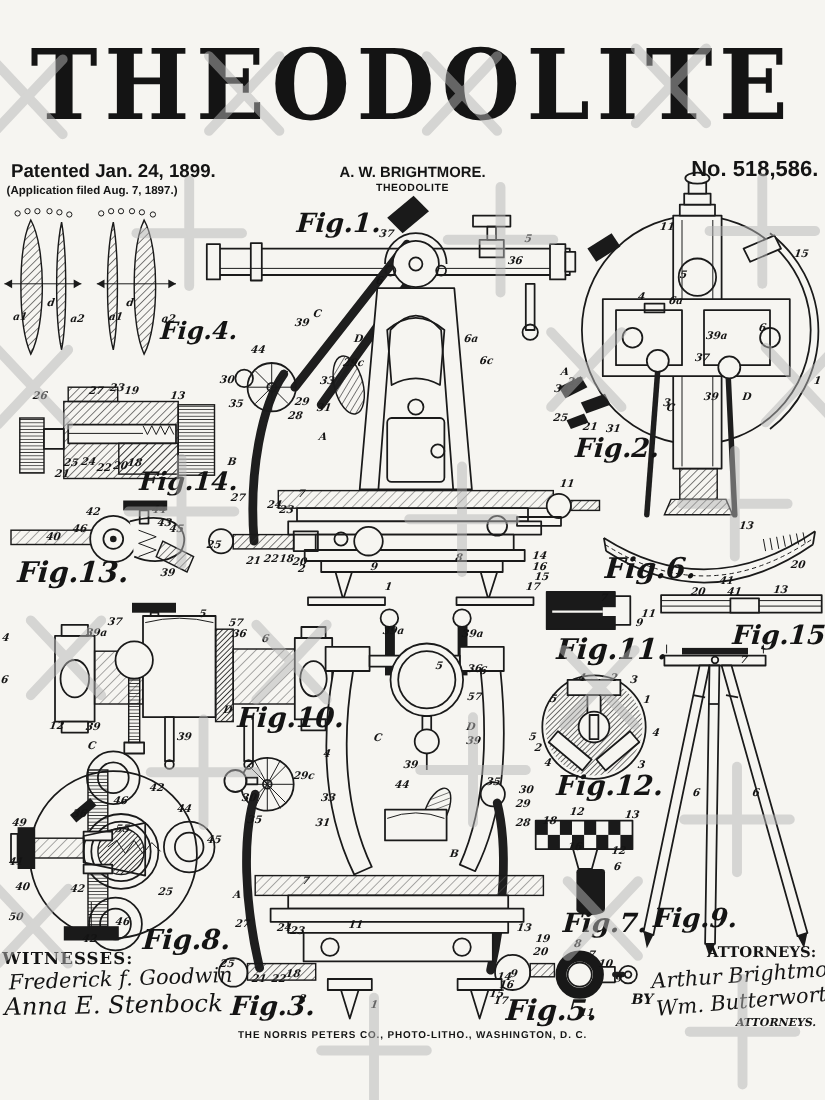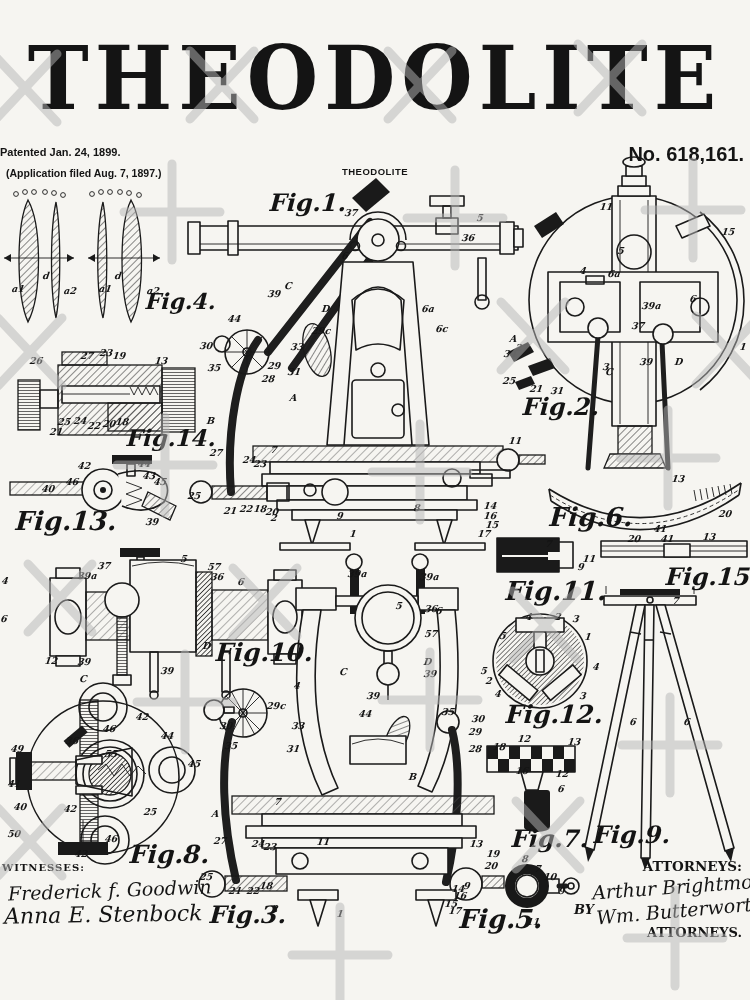--- a/index.html
+++ b/index.html
@@ -3,40 +3,40 @@
 <meta charset="utf-8">
 <style>
   html,body{margin:0;padding:0;}
   .page{position:relative;width:750px;height:1000px;background:#f6f5f1;overflow:hidden;
         font-family:"Liberation Sans",sans-serif;color:#141414;}
   .abs{position:absolute;}
   
   .title{top:30px;left:0;width:750px;text-align:center;
          font-family:"DejaVu Serif",serif;font-weight:bold;font-size:82px;
          letter-spacing:6px;transform:scaleY(1.08);white-space:nowrap;}
-  .patented{top:146px;left:0;font-weight:bold;font-size:11px;}
+  .patented{top:146px;left:10px;font-weight:bold;font-size:17px;}
   .application{top:167px;left:6px;font-weight:bold;font-size:10.5px;}
   .inv-head{top:149px;left:270px;width:210px;text-align:center;font-weight:bold;font-size:13.5px;}
   .subject{top:166px;left:270px;width:210px;text-align:center;font-weight:bold;font-size:9.5px;letter-spacing:.5px;}
   .number{top:143px;right:6px;font-weight:bold;font-size:20px;}
   
   .fig-label{position:absolute;font-family:"DejaVu Serif",serif;font-style:italic;font-weight:bold;
              white-space:nowrap;transform:skewX(-4deg);}
   .callout{position:absolute;font-family:"DejaVu Serif",serif;font-style:italic;font-weight:bold;
            font-size:9.5px;white-space:nowrap;transform:skewX(-8deg);}
   
-  .witnesses{top:862px;left:2px;font-family:"DejaVu Serif",serif;font-weight:bold;font-size:10px;letter-spacing:1px;}
+  .witnesses{top:862px;left:2px;font-family:"DejaVu Serif",serif;font-weight:bold;font-size:15px;letter-spacing:1px;}
   .sig{font-family:"DejaVu Serif",serif;font-style:italic;white-space:nowrap;}
   .sig1{top:879px;left:8px;font-size:19px;transform:rotate(-2deg);}
   .sig2{top:902px;left:4px;font-size:22px;transform:rotate(-1deg);}
   .inventor-head{top:858px;right:8px;font-family:"DejaVu Serif",serif;font-weight:bold;font-size:13.5px;}
   .inv-sig{top:876px;left:592px;width:158px;text-align:center;font-size:19px;transform:rotate(-4deg);}
   .by{top:902px;left:574px;font-family:"DejaVu Serif",serif;font-weight:bold;font-style:italic;font-size:13px;}
   .att-sig{top:896px;left:596px;font-size:19px;transform:rotate(-5deg);}
-  .attorneys{top:925px;right:8px;font-family:"DejaVu Serif",serif;font-weight:bold;font-size:13px;}
+  .attorneys{top:925px;right:8px;font-family:"DejaVu Serif",serif;font-weight:bold;font-size:10px;font-style:italic;}
   .printer{top:936px;left:0;width:750px;text-align:center;font-weight:bold;font-size:9px;letter-spacing:.8px;}
   
   #drawing{top:0;left:0;z-index:1;}
   .txt-layer{z-index:2;}
   #wm{top:0;left:0;z-index:3;pointer-events:none;}
   #drawing .o {stroke:#1a1a1a;stroke-width:1.6;fill:none;stroke-linejoin:round;}
   #drawing .of{stroke:#1a1a1a;stroke-width:1.6;fill:#f6f5f1;stroke-linejoin:round;}
   #drawing .oh{stroke:#1a1a1a;stroke-width:1.3;fill:url(#h);}
   #drawing .ohl{stroke:#1a1a1a;stroke-width:1.3;fill:url(#hl);}
   #drawing .ohd{stroke:#1a1a1a;stroke-width:1.3;fill:url(#hd);}
@@ -396,22 +396,23 @@
         <rect class="of" x="416" y="890" width="40" height="10"></rect>
       <polygon class="of" points="310,900 326,900 318,926"></polygon>
         <polygon class="of" points="428,900 444,900 436,926"></polygon>
     </g>
   </svg>
 
   <div class="abs txt-layer" style="inset:0">
     <div class="abs title">THEODOLITE</div>
     <div class="abs patented">Patented Jan. 24, 1899.</div>
     <div class="abs application">(Application filed Aug. 7, 1897.)</div>
+    <div class="abs inv-head">A. W. BRIGHTMORE.</div>
     <div class="abs subject">THEODOLITE</div>
-    <div class="abs number">No. 618,161.</div>
+    <div class="abs number">No. 518,586.</div>
 
     <div id="fig-labels">
         <div class="fig-label" style="left: 270px; top: 188px; font-size: 24px;">Fig.1.</div>
         <div class="fig-label" style="left: 146px; top: 288px; font-size: 22px;">Fig.4.</div>
         <div class="fig-label" style="left: 127px; top: 424px; font-size: 23px;">Fig.14.</div>
         <div class="fig-label" style="left: 16px; top: 506px; font-size: 26px;">Fig.13.</div>
         <div class="fig-label" style="left: 523px; top: 392px; font-size: 24px;">Fig.2.</div>
         <div class="fig-label" style="left: 550px; top: 502px; font-size: 26px;">Fig.6.</div>
         <div class="fig-label" style="left: 506px; top: 576px; font-size: 26px;">Fig.11.</div>
         <div class="fig-label" style="left: 666px; top: 562px; font-size: 24px;">Fig.15.</div>
@@ -609,20 +610,21 @@
       </div>
 
     <div class="abs witnesses">WITNESSES:</div>
     <div class="abs sig sig1">Frederick f. Goodwin</div>
     <div class="abs sig sig2">Anna E. Stenbock</div>
     <div class="abs inventor-head">ATTORNEYS:</div>
     <div class="abs sig inv-sig">Arthur Brightmore</div>
     <div class="abs by">BY</div>
     <div class="abs sig att-sig">Wm. Butterworth Sonnel</div>
     <div class="abs attorneys">ATTORNEYS.</div>
+    <div class="abs printer">THE NORRIS PETERS CO., PHOTO-LITHO., WASHINGTON, D. C.</div>
   </div>
 
   <svg id="wm" class="abs" width="750" height="1000" viewBox="0 0 750 1000">
     <g>
         <line x1="-7" y1="54" x2="57" y2="122"></line>
         <line x1="-7" y1="122" x2="57" y2="54"></line>
         <line x1="190" y1="51" x2="254" y2="119"></line>
         <line x1="190" y1="119" x2="254" y2="51"></line>
         <line x1="388" y1="51" x2="452" y2="119"></line>
         <line x1="388" y1="119" x2="452" y2="51"></line>

